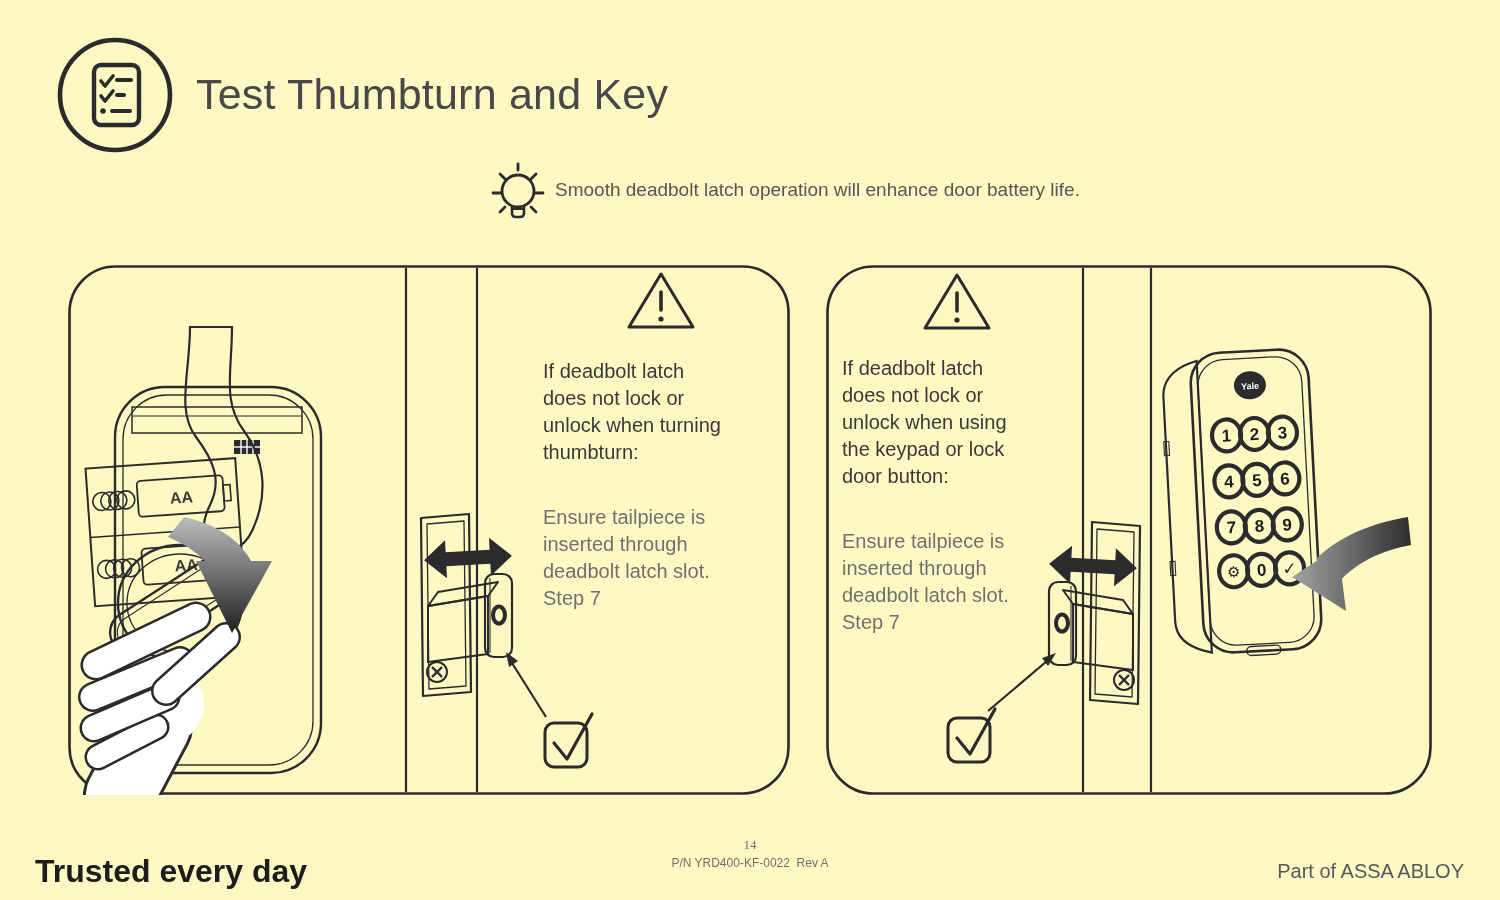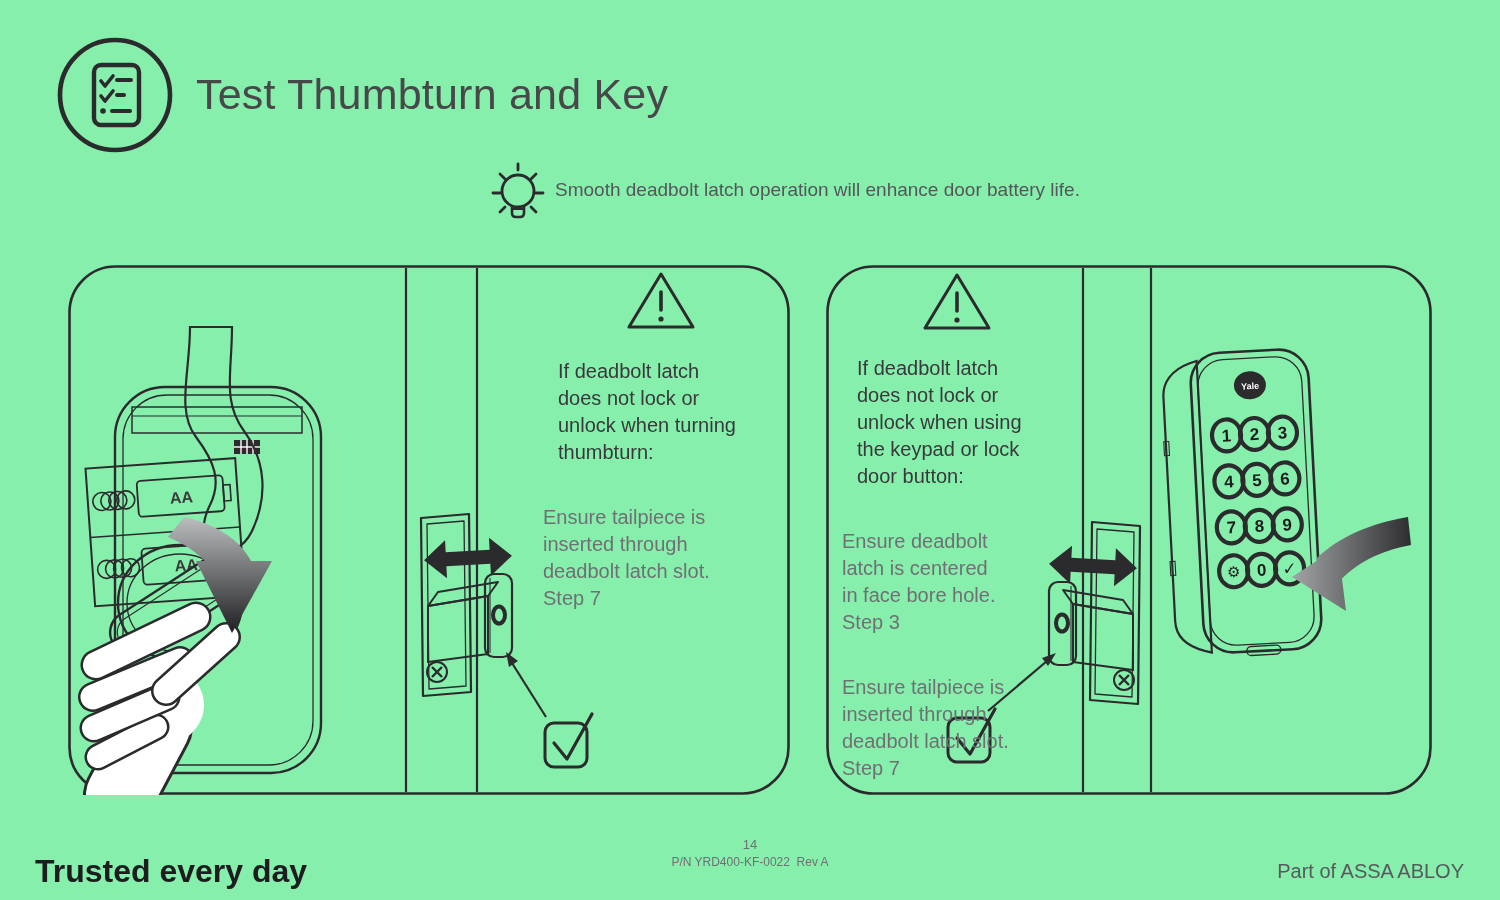--- a/index.html
+++ b/index.html
@@ -1,44 +1,44 @@
 <!DOCTYPE html>
 <html><head>
 <meta charset="utf-8">
 <style>
   * { margin:0; padding:0; box-sizing:border-box; }
   html,body { background:#ffffff; }
   body { width:1500px; height:900px; font-family:"Liberation Sans","DejaVu Sans",sans-serif; position:relative; overflow:hidden; color:#2b2b2d; }
-  .page { position:absolute; inset:0; background:#86efac; }
+  .page { position:absolute; inset:0; background:#fef9c3; }
 
   
   .hdr-icon { position:absolute; left:55px; top:35px; width:120px; height:120px; }
   .page-title { position:absolute; left:196px; top:70px; font-size:43px; font-weight:400; color:#48484a; letter-spacing:0.2px; }
 
   
   .tip { position:absolute; left:487px; top:160px; display:flex; align-items:flex-start; }
   .tip svg { width:62px; height:70px; flex:0 0 auto; }
   .tip-text { font-size:19px; color:#55565a; padding-top:19px; padding-left:6px; }
 
   
   .panel { position:absolute; top:265px; height:530px; }
   .panel-left  { left:68px;  width:722px; }
   .panel-right { left:826px; width:606px; }
   .panel > svg { position:absolute; left:0; top:0; }
 
   .textcol { position:absolute; white-space:pre-line; font-size:20px; line-height:27px; }
-  .warn-head { color:#39393b; font-weight:500; margin-bottom:11px; white-space:pre-line;margin-left:15px; }
+  .warn-head { color:#39393b; font-weight:500; margin-bottom:11px; white-space:pre-line; }
   .instruction { color:#6f7073; margin-bottom:11px; white-space:pre-line; }
   .tc-left  { left:475px; top:66px; width:225px; }
   .tc-right { left:16px;  top:63px; width:215px; }
 
   
   .tagline { position:absolute; left:35px; top:853px; font-size:32px; font-weight:700; color:#1d1d1f; }
   .footer-center { position:absolute; left:0; right:0; top:837px; text-align:center; color:#6f7073; }
-  .footer-page { font-size:13px; }
+  .footer-page { font-size:13px;font-family:Liberation Serif, serif; }
   .footer-part { font-size:12px; margin-top:3px; white-space:pre; }
   .footer-brand { position:absolute; right:36px; top:860px; font-size:20px; color:#58595c; }
 
   .lineart { stroke:#2b2b2d; fill:none; }
 </style>
 </head>
 <body>
 
 <div class="page">
 
@@ -292,24 +292,20 @@
         <polygon points="230,388 222,401 216,393" fill="#2b2b2d"></polygon>
       </g>
     </svg>
 
     <div class="textcol tc-right">
       <div class="warn-head">If deadbolt latch
 does not lock or
 unlock when using
 the keypad or lock
 door button:</div>
-      <div class="instruction">Ensure deadbolt
-latch is centered
-in face bore hole.
-Step 3</div>
       <div class="instruction">Ensure tailpiece is
 inserted through
 deadbolt latch slot.
 Step 7</div>
     </div>
   </div>
 
   <div class="tagline">Trusted every day</div>
   <div class="footer-center">
     <div class="footer-page">14</div>

